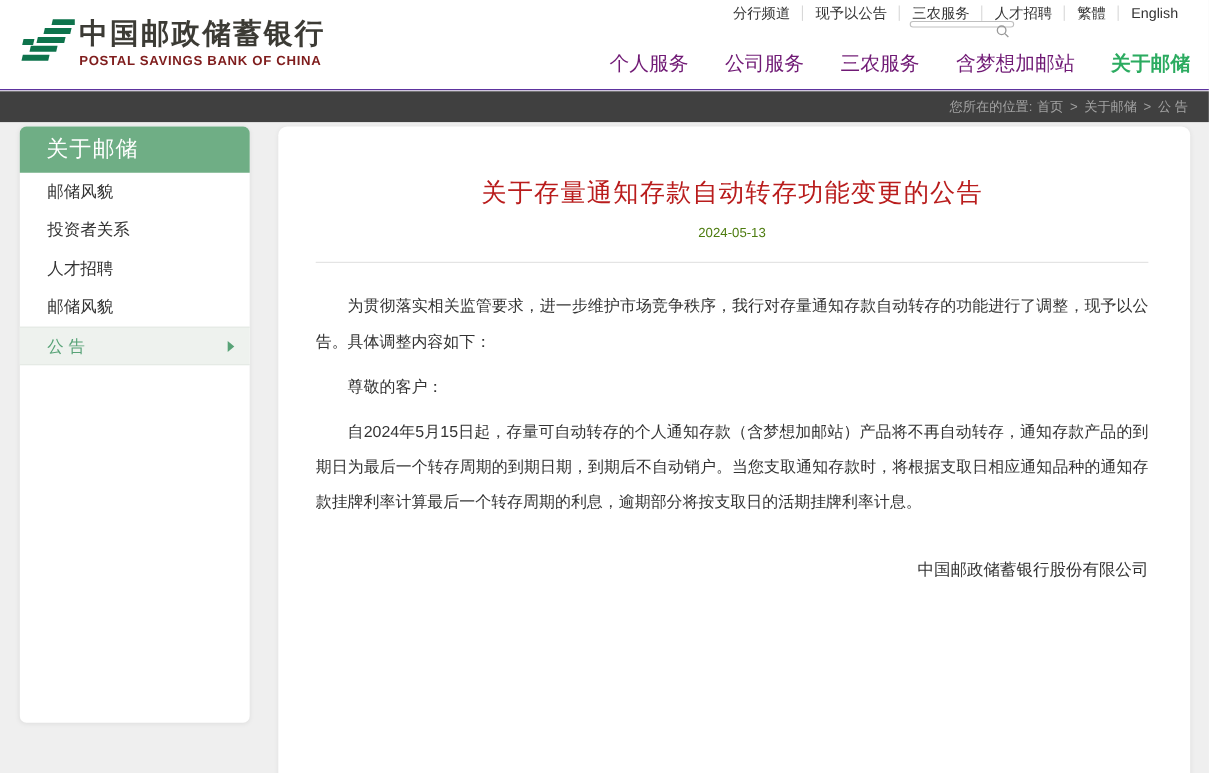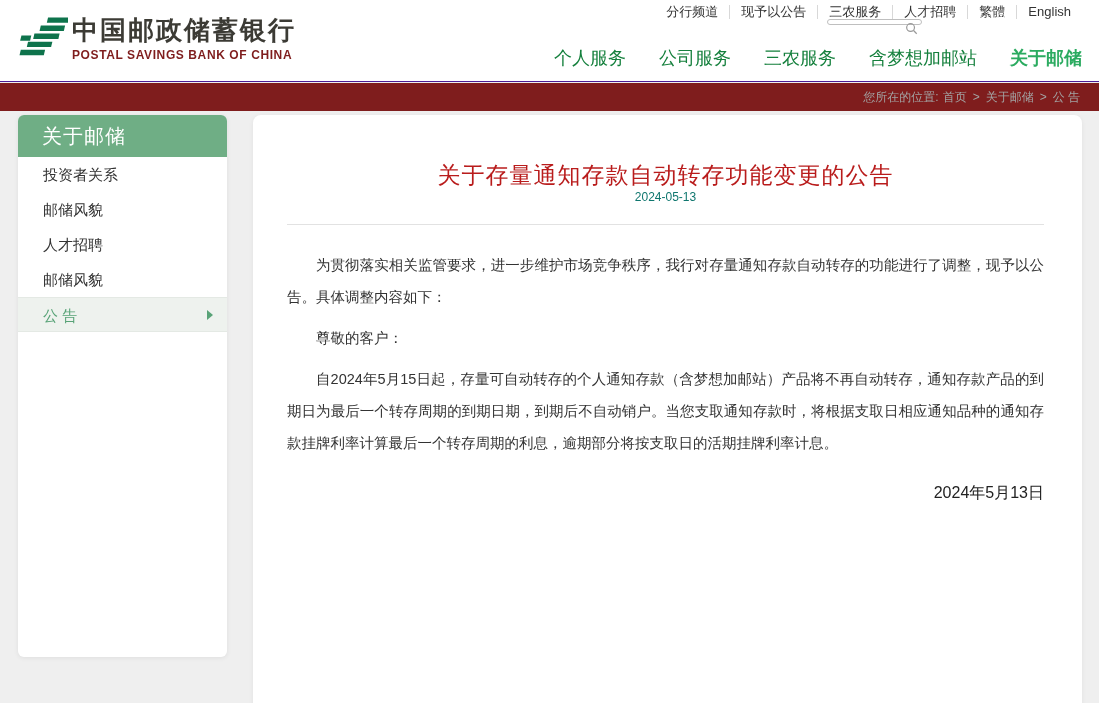--- a/index.html
+++ b/index.html
@@ -24,27 +24,27 @@
   .utility-row { position:absolute; right:17px; top:5px; display:flex; align-items:center; height:20px;flex-direction:column; }
   .util-list { list-style:none; display:flex; align-items:center; }
   .util-list li { font-size:13px; color:#333; padding:0 11px; line-height:14px; cursor:pointer; white-space:nowrap; }
   .util-list li + li { border-left:1px solid #d8d8d8; }
   .searchbox { position:relative; margin-left:12px; width:95px; height:18px;
     border:1px solid #bfbfbf; border-radius:4px; background:#fff; }
   .searchbox input { position:absolute; left:4px; top:0; width:70px; height:16px;
     border:none; outline:none; font-size:11px; background:transparent; }
   .search-icon { position:absolute; right:3px; top:2px; width:13px; height:13px; cursor:pointer; }
   .main-nav { position:absolute; right:17px; top:46px; display:flex; }
-  .nav-item { margin-left:33px; font-size:18px; color:#15803d; cursor:pointer; text-decoration:none; white-space:nowrap; }
+  .nav-item { margin-left:33px; font-size:18px; color:#701a75; cursor:pointer; text-decoration:none; white-space:nowrap; }
   .nav-item.active { color:#2bab60; font-weight:700; }
   
   .breadcrumb-bar {
     position:absolute; top:83px; left:0; width:1099px; height:28px;
     line-height:28px; text-align:right; padding-right:19px;
-    font-size:12px; color:#a3a3a3; background:#7f1d1d;
+    font-size:12px; color:#a3a3a3; background:#404040;
   }
   .crumb-prefix { margin-right:4px; }
   .crumb { cursor:pointer; }
   .crumb + .crumb::before { content:">"; margin:0 6px; color:#a3a3a3; cursor:default; }
   
   .sidebar-card {
     position:absolute; left:18px; top:115px; width:209px; height:542px;
     background:#fff; border-radius:6px; box-shadow:0 1px 5px rgba(0,0,0,0.07);
   }
   .sidebar-header {
@@ -62,21 +62,21 @@
     border-top:5px solid transparent; border-bottom:5px solid transparent; }
   .side-item.active .arrow { display:block; }
   
   .content-card {
     position:absolute; left:253px; top:115px; width:829px; height:660px;
     background:#fff; border-radius:8px; box-shadow:0 1px 5px rgba(0,0,0,0.06);
     padding:45px 38px 0 34px;
   }
   .article-title { text-align:center; font-size:23px; font-weight:400; color:#b91c1c;
     line-height:30px; letter-spacing:1px; }
-  .pub-date { text-align:center; font-size:12px; color:#0f766e; margin-top:0; }
+  .pub-date { text-align:center; font-size:12px; color:#4d7c0f; margin-top:14px; }
   .title-rule { border:none; border-top:1px solid #e2e2e2; margin-top:20px; }
   .article-body { margin-top:24px; font-size:14.5px; line-height:32px; color:#333; text-align:justify; }
   .para { text-indent:2em; margin-bottom:9px; }
   .signature { text-align:right; font-size:15px; color:#333; margin-top:36px; }
   .sign-date { text-align:right; font-size:16px; color:#222; margin-top:24px; }
 </style>
 </head>
 <body>
 
 <header class="site-header">
@@ -128,26 +128,26 @@
 
 <div class="breadcrumb-bar">
   <span class="crumb-prefix">您所在的位置:</span><span><span class="crumb">首页</span><span class="crumb">关于邮储</span><span class="crumb">公 告</span></span>
 </div>
 
 <aside class="sidebar-card">
   <div class="sidebar-header">关于邮储</div>
   <ul class="side-list">
 
       <li class="side-item">
-        <span>投资者关系</span>
+        <span>邮储风貌</span>
         
       </li>
 
       <li class="side-item">
-        <span>邮储风貌</span>
+        <span>投资者关系</span>
         
       </li>
 
       <li class="side-item">
         <span>人才招聘</span>
         
       </li>
 
       <li class="side-item">
         <span>邮储风貌</span>
@@ -164,14 +164,14 @@
 <main class="content-card">
   <h1 class="article-title">关于存量通知存款自动转存功能变更的公告</h1>
   <div class="pub-date">2024-05-13</div>
   <hr class="title-rule">
   <div class="article-body">
 
   <p class="para">为贯彻落实相关监管要求，进一步维护市场竞争秩序，我行对存量通知存款自动转存的功能进行了调整，现予以公告。具体调整内容如下：</p>
       <p class="para">尊敬的客户：</p>
       <p class="para">自2024年5月15日起，存量可自动转存的个人通知存款（含梦想加邮站）产品将不再自动转存，通知存款产品的到期日为最后一个转存周期的到期日期，到期后不自动销户。当您支取通知存款时，将根据支取日相应通知品种的通知存款挂牌利率计算最后一个转存周期的利息，逾期部分将按支取日的活期挂牌利率计息。</p>
     </div>
-  <div class="sign-date">2024年5月13日</div>
+  <div class="signature">中国邮政储蓄银行股份有限公司</div>
 </main>
 
 </body></html>

